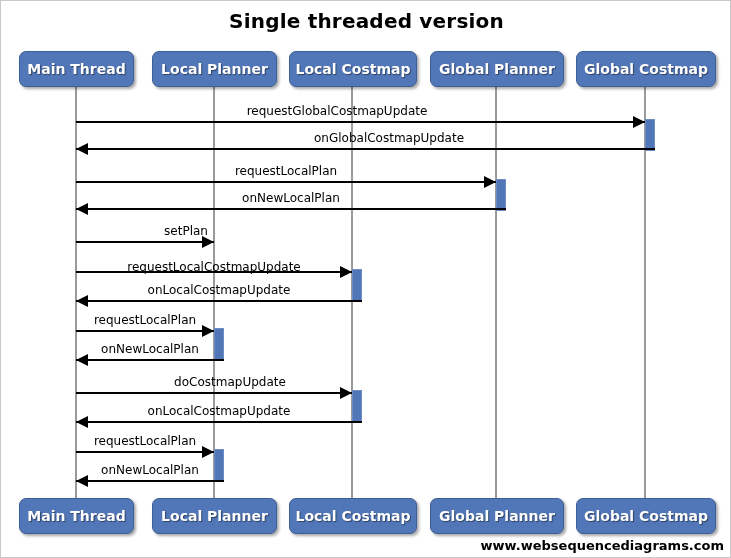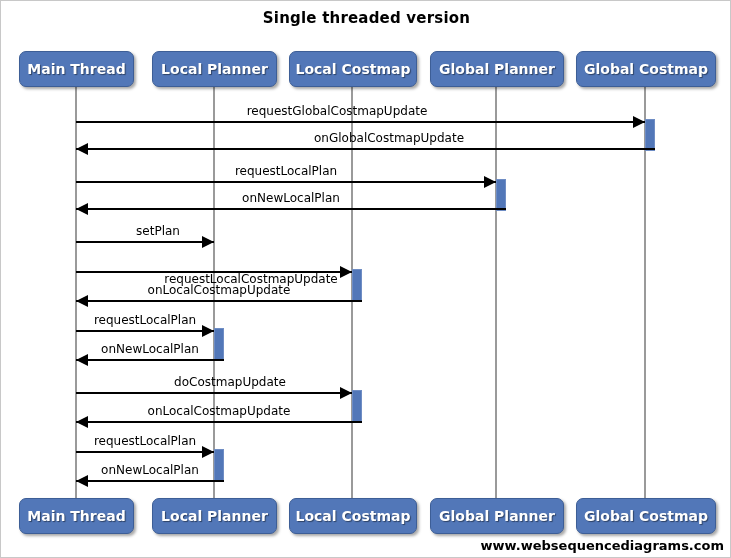--- a/index.html
+++ b/index.html
@@ -16,21 +16,21 @@
     box-sizing: border-box;
     overflow: hidden;
     font-family: "DejaVu Sans", sans-serif;
   }
   .title {
     position: absolute;
     top: 8px;
     left: 0;
     width: 731px;
     text-align: center;
-    font-size: 15px;
+    font-size: 20px;
     font-weight: bold;
     color: #000000;
     letter-spacing: 0.2px;
   }
   .actor-box {
     position: absolute;
     background: #5277b8;
     border: 1px solid #3d5e96;
     border-radius: 7px;
     box-shadow: 2px 2px 3px rgba(0,0,0,0.35);
@@ -119,24 +119,24 @@
       <div class="arrow-head arrow-left" style="top: 142px; left: 75px;"></div>
       <div class="msg-label" style="left: 75px; width: 626px; top: 130px;">onGlobalCostmapUpdate</div>
       <div class="msg-line" style="left: 75px; width: 420px; top: 180px;"></div>
       <div class="arrow-head arrow-right" style="top: 175px; left: 483px;"></div>
       <div class="msg-label" style="left: 75px; width: 420px; top: 163px;">requestLocalPlan</div>
       <div class="msg-line" style="left: 75px; width: 430px; top: 207px;"></div>
       <div class="arrow-head arrow-left" style="top: 202px; left: 75px;"></div>
       <div class="msg-label" style="left: 75px; width: 430px; top: 190px;">onNewLocalPlan</div>
       <div class="msg-line" style="left: 75px; width: 138px; top: 240px;"></div>
       <div class="arrow-head arrow-right" style="top: 235px; left: 201px;"></div>
-      <div class="msg-label" style="left: 75px; width: 164px; top: 223px;">setPlan</div>
+      <div class="msg-label" style="left: 75px; width: 164px; top: 223px; padding-left: 28px;">setPlan</div>
       <div class="msg-line" style="left: 75px; width: 276px; top: 270px;"></div>
       <div class="arrow-head arrow-right" style="top: 265px; left: 339px;"></div>
-      <div class="msg-label" style="left: 75px; width: 276px; top: 271px; padding-left: 37px;">requestLocalCostmapUpdate</div>
+      <div class="msg-label" style="left: 75px; width: 276px; top: 259px;">requestLocalCostmapUpdate</div>
       <div class="msg-line" style="left: 75px; width: 286px; top: 299px;"></div>
       <div class="arrow-head arrow-left" style="top: 294px; left: 75px;"></div>
       <div class="msg-label" style="left: 75px; width: 286px; top: 282px;">onLocalCostmapUpdate</div>
       <div class="msg-line" style="left: 75px; width: 138px; top: 329px;"></div>
       <div class="arrow-head arrow-right" style="top: 324px; left: 201px;"></div>
       <div class="msg-label" style="left: 75px; width: 138px; top: 312px;">requestLocalPlan</div>
       <div class="msg-line" style="left: 75px; width: 148px; top: 358px;"></div>
       <div class="arrow-head arrow-left" style="top: 353px; left: 75px;"></div>
       <div class="msg-label" style="left: 75px; width: 148px; top: 341px;">onNewLocalPlan</div>
       <div class="msg-line" style="left: 75px; width: 276px; top: 391px;"></div>

